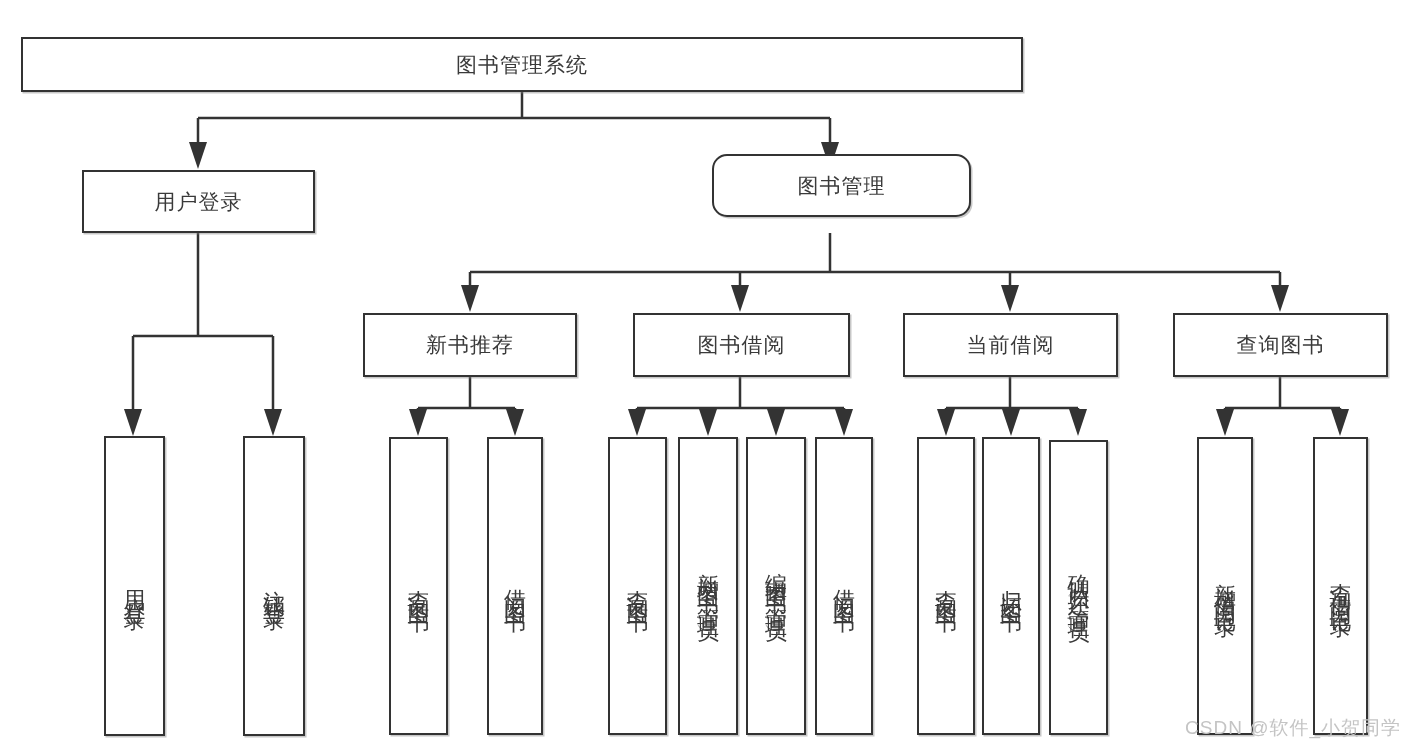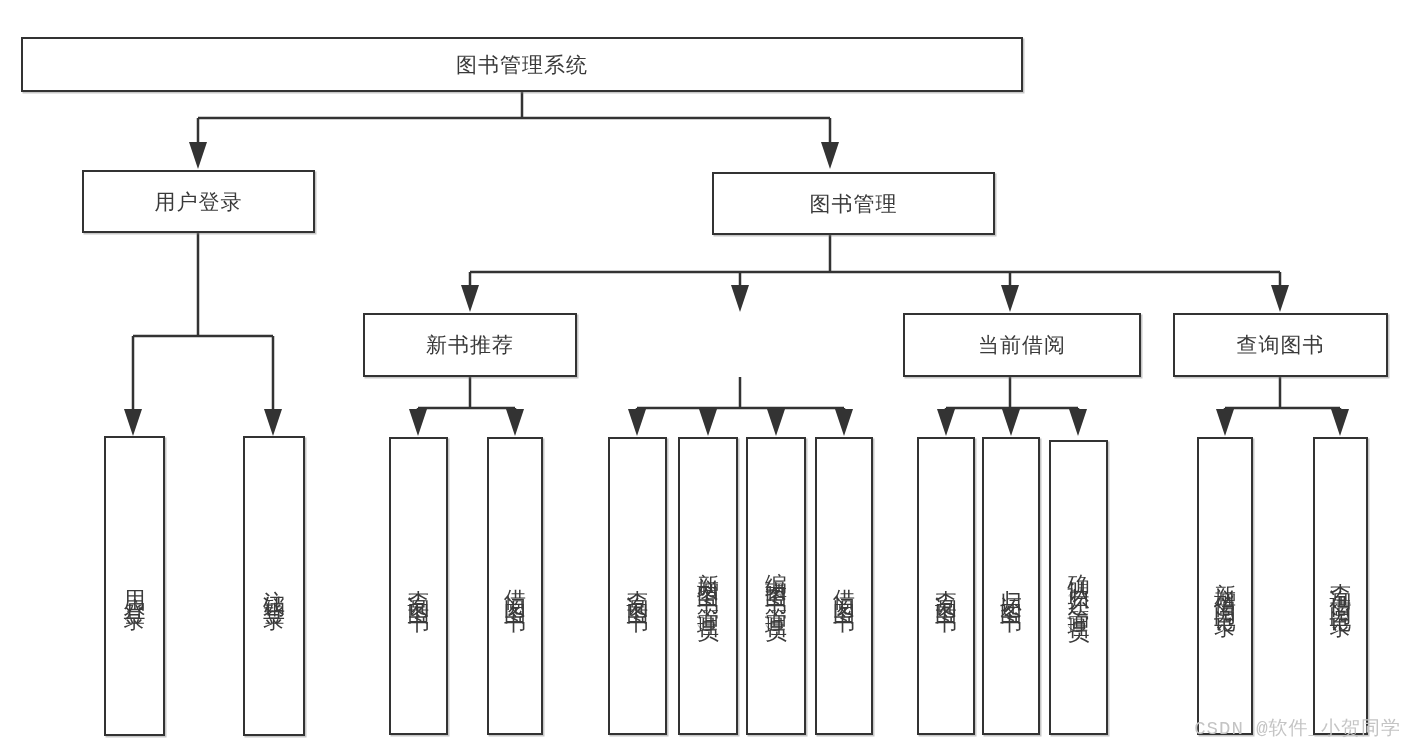--- a/index.html
+++ b/index.html
@@ -17,21 +17,21 @@
   .h-label{font-size:21px;letter-spacing:1px;white-space:nowrap;}
   .leaf .v-label{
     writing-mode:vertical-rl;text-orientation:mixed;
     font-size:22px;letter-spacing:7px;line-height:1;white-space:nowrap;
   }
   #connectors{position:absolute;left:0;top:0;width:1405px;height:747px;}
   .connector{stroke:var(--line,#333333);stroke-width:2.5;fill:none;}
   .arrowhead{fill:var(--line,#333333);stroke:none;}
   .watermark{
     position:absolute;right:4px;bottom:6px;font-size:19px;
-    color:var(--wm,#c4c4c4);letter-spacing:1px;white-space:nowrap;font-family:Liberation Mono, monospace;
+    color:var(--wm,#c4c4c4);letter-spacing:1px;white-space:nowrap;
   }
 </style>
 </head>
 <body>
 
 <div id="diagram" style="--line: #333333; --text: #3a3a3a; --bg: #ffffff; --wm: #c4c4c4;">
 
   <svg id="connectors" viewBox="0 0 1405 747" xmlns="http://www.w3.org/2000/svg">
     <path class="connector" d="M522 68 V118 M198 118 H830 M198 118 V144 M830 118 V144"></path>
     <path class="connector" d="M198 233 V336 M133 336 H273 M133 336 V412 M273 336 V412"></path>
@@ -64,28 +64,31 @@
     <polygon class="arrowhead" points="1331,409 1349,409 1340,436"></polygon>
   </svg>
 
   <div class="box" style="left:21px;top:13px;width:1002px;height:55px;margin-top:24px;">
     <span class="h-label">图书管理系统</span>
   </div>
 
   <div class="box" style="left:82px;top:170px;width:233px;height:63px;">
     <span class="h-label">用户登录</span>
   </div>
-  <div class="box" style="left:712px;top:172px;width:283px;height:63px;">
+  <div class="box" style="left:712px;top:154px;width:259px;height:63px;border-radius:15px;">
     <span class="h-label">图书管理</span>
   </div>
 
   <div class="box" style="left:363px;top:313px;width:214px;height:64px;text-align:center;">
     <span class="h-label">新书推荐</span>
   </div>
-  <div class="box" style="left:903px;top:313px;width:238px;height:64px;">
+  <div class="box" style="left:633px;top:313px;width:217px;height:64px;">
+    <span class="h-label">图书借阅</span>
+  </div>
+  <div class="box" style="left:903px;top:313px;width:215px;height:64px;">
     <span class="h-label">当前借阅</span>
   </div>
   <div class="box" style="left:1173px;top:313px;width:215px;height:64px;">
     <span class="h-label">查询图书</span>
   </div>
 
   <div class="box leaf" style="left:104px;top:436px;width:61px;height:300px;">
     <span class="v-label">用户登录</span>
   </div>
   <div class="box leaf" style="left:243px;top:436px;width:62px;height:300px;">

